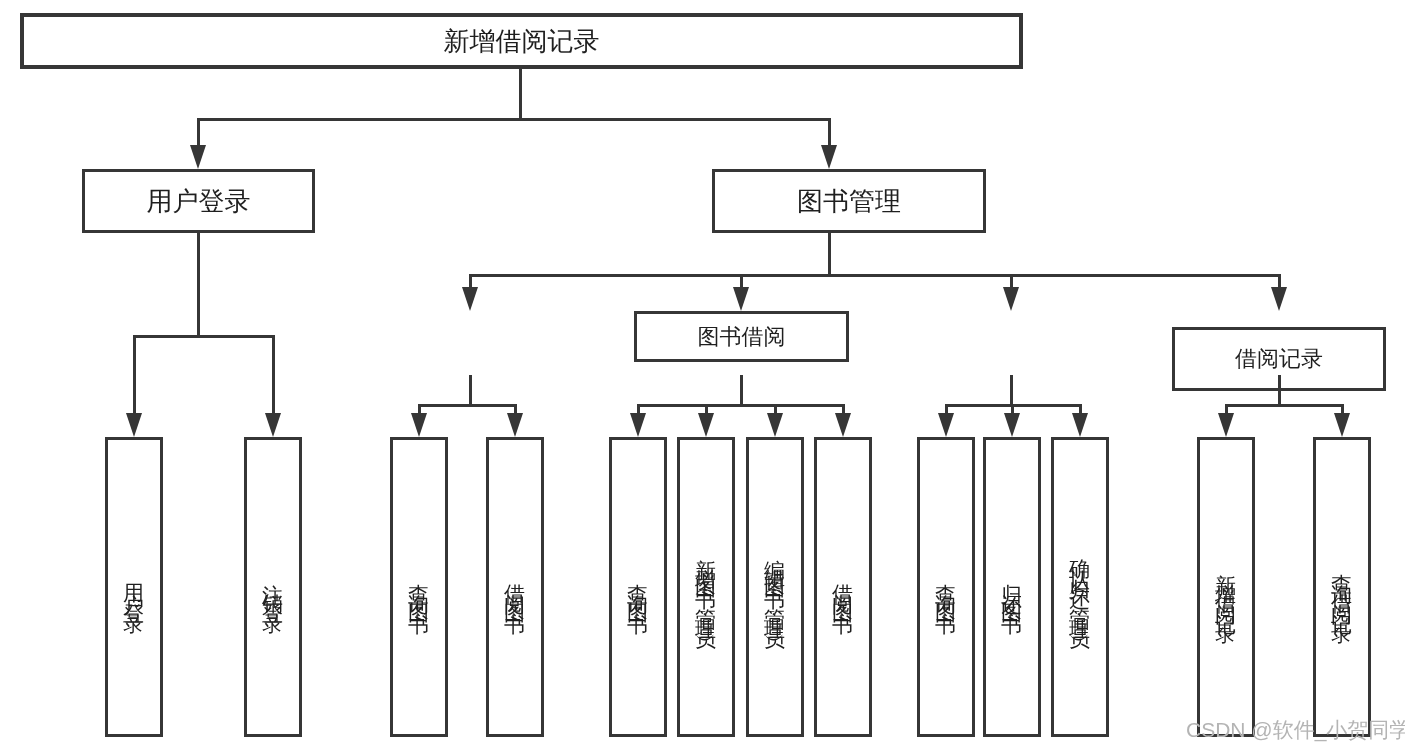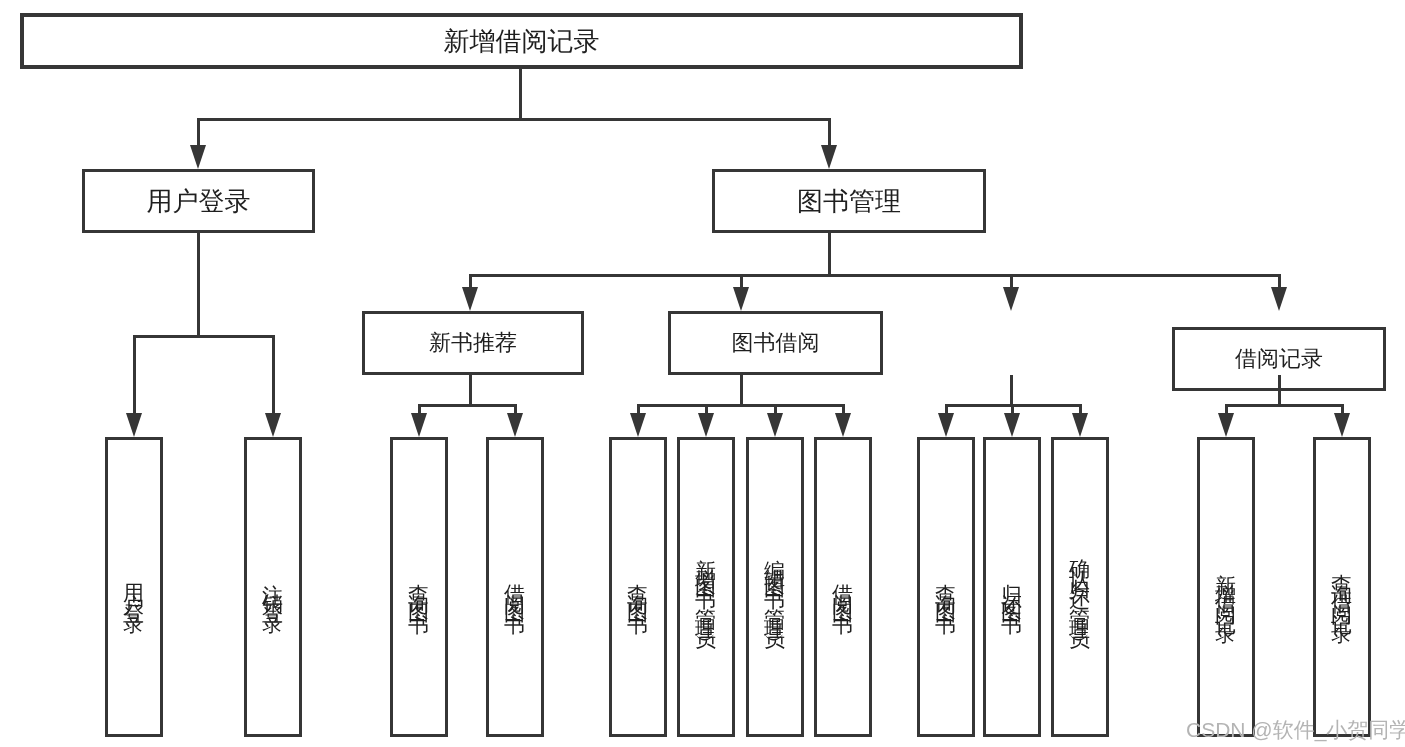--- a/index.html
+++ b/index.html
@@ -79,24 +79,21 @@
   <div class="hline" style="left:469px;top:274px;width:811px"></div>
   <div class="vline" style="left:469px;top:274px;height:16px"></div>
   <div class="arrow" style="left:462px;top:287px"></div>
   <div class="vline" style="left:740px;top:274px;height:16px"></div>
   <div class="arrow" style="left:733px;top:287px"></div>
   <div class="vline" style="left:1010px;top:274px;height:16px"></div>
   <div class="arrow" style="left:1003px;top:287px"></div>
   <div class="vline" style="left:1278px;top:274px;height:16px"></div>
   <div class="arrow" style="left:1271px;top:287px"></div>
 
-  <div class="box l3" style="left:362px;top:311px;width:222px;height:64px">
-    <span>新书推荐</span>
-  </div>
-  <div class="box l3" style="left:668px;top:311px;width:215px;height:64px">
+  <div class="box l3" style="left:634px;top:311px;width:215px;height:51px">
     <span>图书借阅</span>
   </div>
   <div class="box l3" style="left:1172px;top:327px;width:214px;height:64px">
     <span>借阅记录</span>
   </div>
 
   <div class="vline" style="left:469px;top:375px;height:31px"></div>
   <div class="vline" style="left:740px;top:375px;height:31px"></div>
   <div class="vline" style="left:1010px;top:375px;height:31px"></div>
   <div class="vline" style="left:1278px;top:375px;height:31px"></div>

